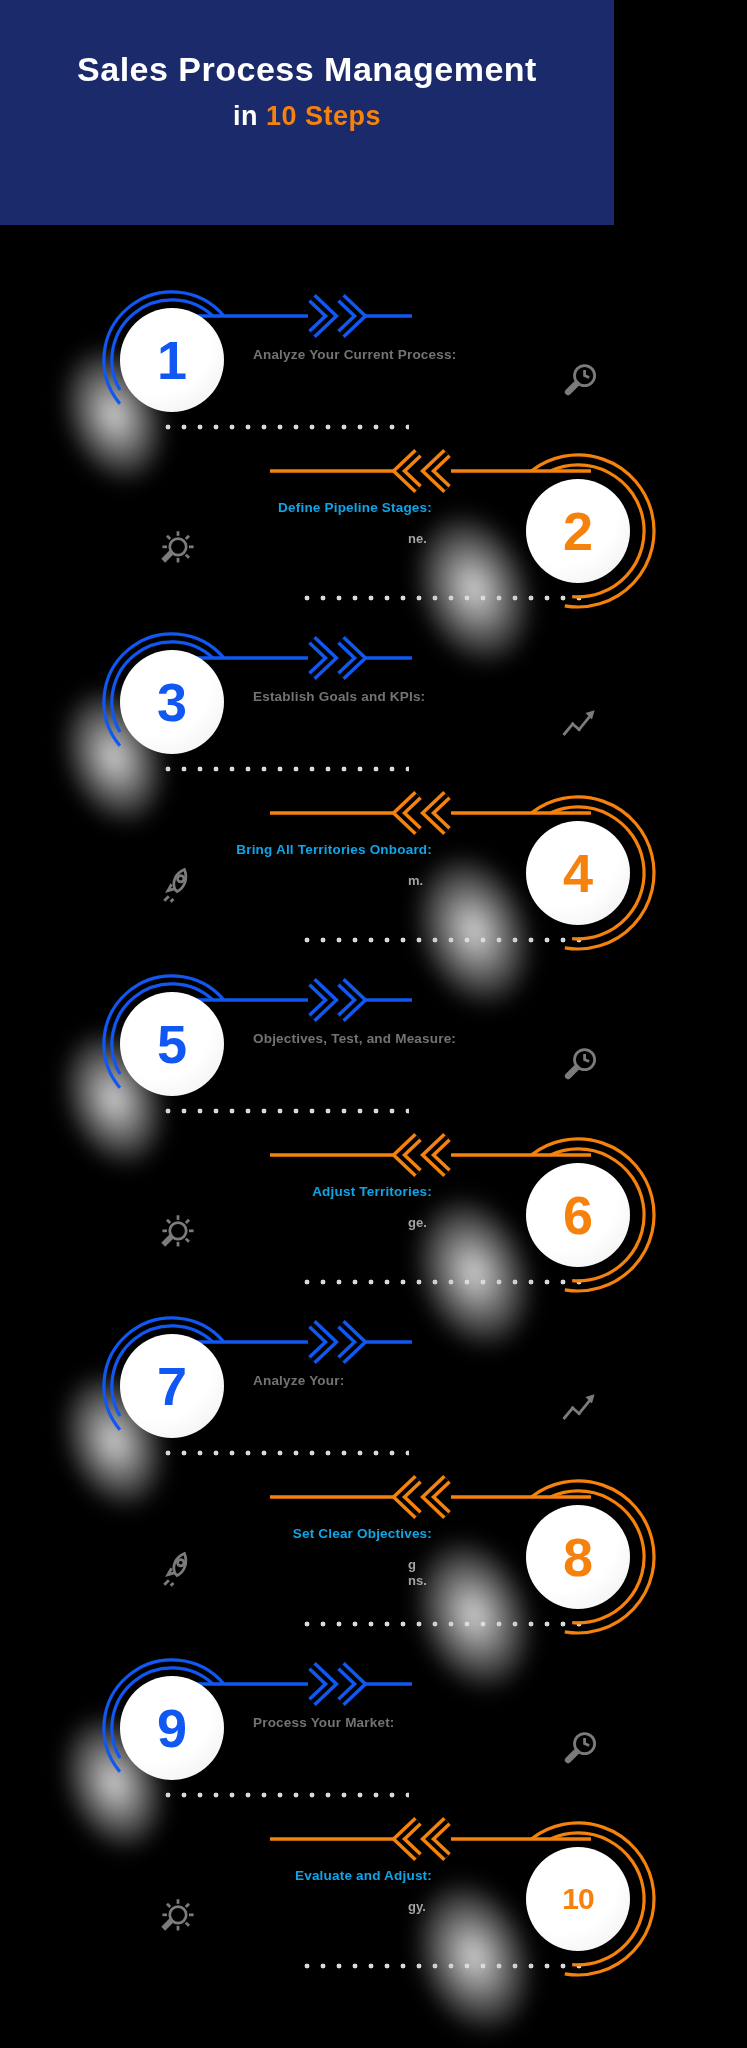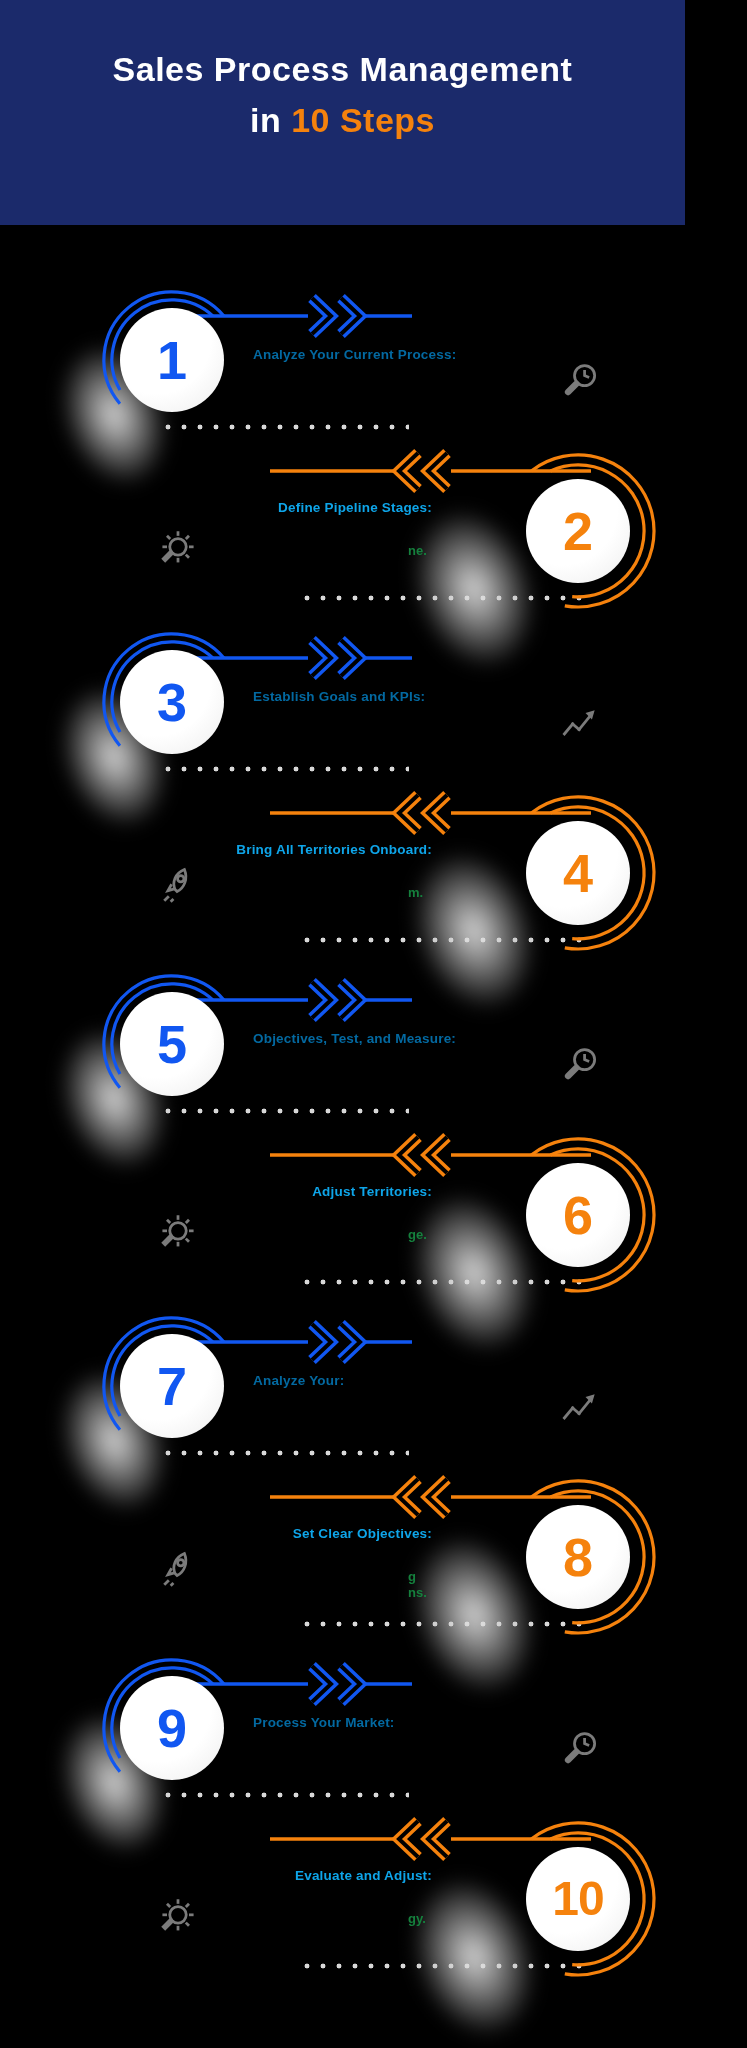--- a/index.html
+++ b/index.html
@@ -3,52 +3,52 @@
 <meta charset="utf-8">
 <style>
   html,body{margin:0;padding:0;background:#000;}
   .page{
     position:relative;width:747px;height:2048px;margin:0 auto;
     background:#000;overflow:hidden;
     font-family:"Liberation Sans","DejaVu Sans",sans-serif;
   }
   
   .header{
-    position:absolute;left:0;top:0;width:685px;height:225px;
+    position:absolute;left:0;top:0;width:614px;height:225px;
     background:#1B2A6B;color:#fff;text-align:center;box-sizing:border-box;
     padding-top:50px;
   }
   .header .line1{font-size:34px;font-weight:800;letter-spacing:.5px;}
-  .header .line2{font-size:34px;font-weight:800;margin-top:12px;letter-spacing:.5px;}
+  .header .line2{font-size:27px;font-weight:800;margin-top:12px;letter-spacing:.5px;}
   .header .hl{color:#F5820D;}
   
   .step{position:absolute;left:0;width:747px;height:0;}
   .step *{box-sizing:border-box;}
   .arrow-svg{position:absolute;left:0;top:-120px;width:747px;height:240px;z-index:3;}
   .accent-blue{color:#1157F1;}
   .accent-orange{color:#F5820D;}
   .circle{
     position:absolute;top:-52px;width:104px;height:104px;border-radius:50%;
     background:radial-gradient(circle at 35% 30%,#ffffff 55%,#ececec 100%);
     z-index:4;display:flex;align-items:center;justify-content:center;
   }
   .step.left  .circle{left:120px;}
   .step.right .circle{left:526px;}
   .circle .num{font-size:54px;font-weight:800;line-height:1;}
-  .circle .num.two-digit{font-size:48px;letter-spacing:-1px;}
+  .circle .num.two-digit{font-size:30px;letter-spacing:-1px;}
   .title{
     position:absolute;font-size:13.5px;font-weight:800;letter-spacing:.2px;z-index:5;
   }
   .step.left  .title{left:253px;top:-13px;width:280px;text-align:left;}
   .step.right .title{left:150px;top:-31px;width:282px;text-align:right;}
-  .title-orange{color:#0369a1;}
+  .title-orange{color:#737373;}
   .title-blue{color:#0ea5e9;}
   .fragment{
-    position:absolute;left:408px;top:12px;font-size:13px;font-weight:700;
-    color:#15803d;white-space:pre-line;line-height:16px;z-index:5;
+    position:absolute;left:408px;top:0;font-size:13px;font-weight:700;
+    color:#a3a3a3;white-space:pre-line;line-height:16px;z-index:5;
   }
   .dotted{
     position:absolute;top:64px;height:6px;z-index:1;
     background-image:radial-gradient(circle at 3px 3px,#D8D8D8 2.2px,rgba(0,0,0,0) 2.7px);
     background-size:16px 6px;background-repeat:repeat-x;
   }
   .step.left  .dotted{left:165px;width:244px;}
   .step.right .dotted{left:304px;width:286px;}
   .shadow{
     position:absolute;border-radius:50%;z-index:2;filter:blur(9px);

